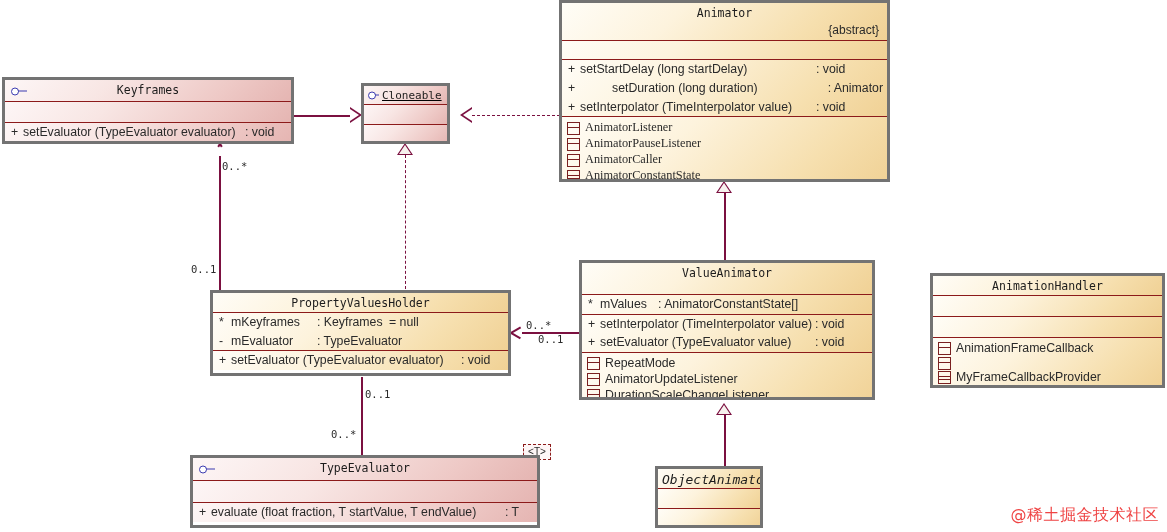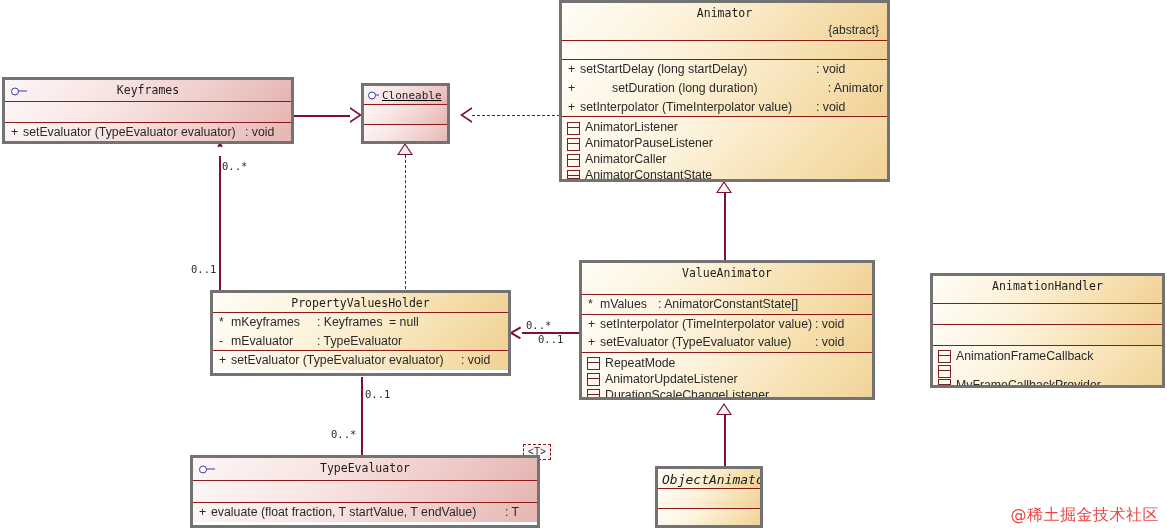--- a/index.html
+++ b/index.html
@@ -301,21 +301,21 @@
         <span class="vis">+</span>
         <span class="nm" style="width:236px;margin-left:32px;">setDuration (long duration)</span>
         <span class="typ">: Animator</span>
       </div>
       <div class="row">
         <span class="vis">+</span>
         <span class="nm" style="width:236px;">setInterpolator (TimeInterpolator value)</span>
         <span class="typ">: void</span>
       </div>
     </div>
-    <div class="sec" style="padding:3px 0 3px 0;">
+    <div class="sec" style="padding:3px 0 3px 0;font-family:Liberation Serif, serif;">
       <div class="nrow">
         <span class="nicon"></span>
         <span>AnimatorListener</span>
       </div>
       <div class="nrow">
         <span class="nicon"></span>
         <span>AnimatorPauseListener</span>
       </div>
       <div class="nrow">
         <span class="nicon"></span>
@@ -399,21 +399,21 @@
 
   <div class="uml-box cls" style="left:655px; top:466px; width:108px; height:62px;">
     <div class="sec" style="height:20px;">
       <div class="title" style="font-size:13px;font-style:italic;">ObjectAnimator</div>
     </div>
     <div class="sec empty-sec" style="height:20px;"></div>
     <div class="sec empty-sec" style="height:20px;"></div>
   </div>
 
   <div class="uml-box cls" style="left:930px; top:273px; width:235px; height:115px;">
-    <div class="sec" style="height:28px;">
+    <div class="sec" style="height:20px;">
       <div class="title">AnimationHandler</div>
     </div>
     <div class="sec empty-sec" style="height:21px;"></div>
     <div class="sec empty-sec" style="height:21px;"></div>
     <div class="sec" style="padding:3px 0 3px 0;">
       <div class="nrow">
         <span class="nicon"></span>
         <span>AnimationFrameCallback</span>
       </div>
       <div class="nrow">

